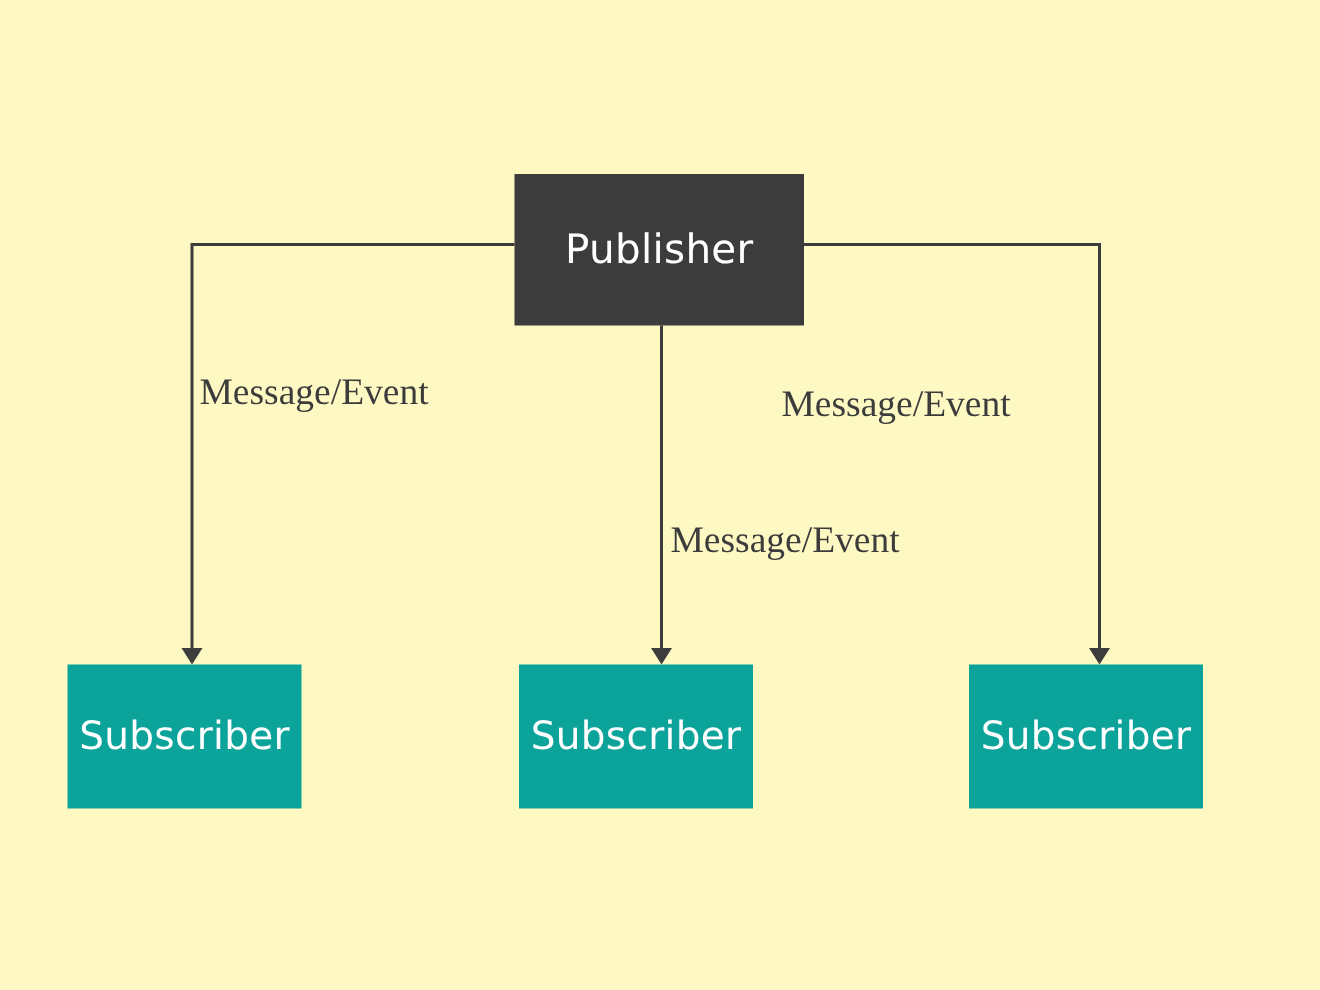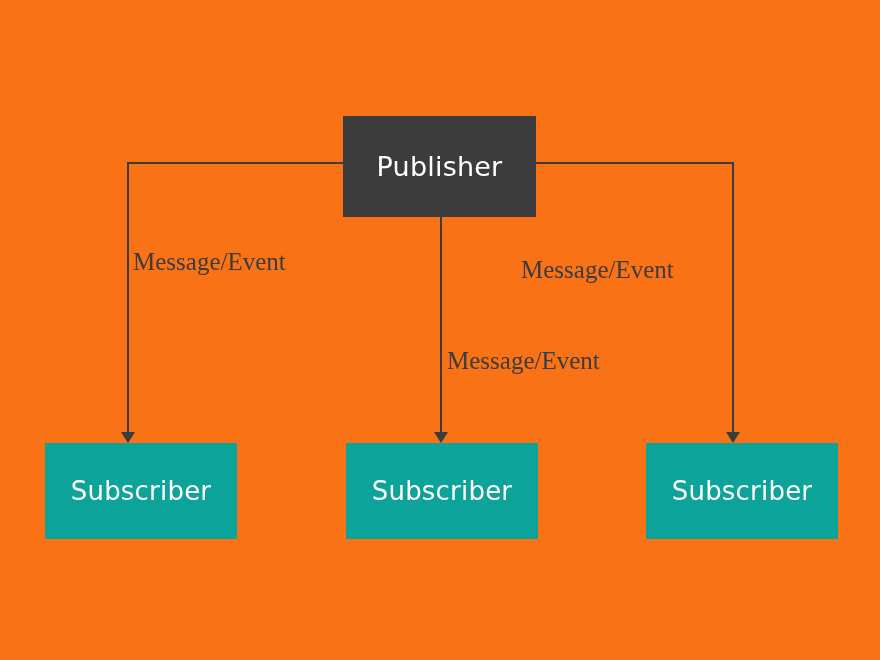--- a/index.html
+++ b/index.html
@@ -10,21 +10,21 @@
   body {
     width: 880px;
     height: 660px;
     font-family: "DejaVu Sans", "Liberation Sans", sans-serif;
     overflow: hidden;
   }
   #canvas {
     position: relative;
     width: 880px;
     height: 660px;
-    background: #f97316;
+    background: #fef9c3;
   }
   #wires {
     position: absolute;
     left: 0;
     top: 0;
     width: 880px;
     height: 660px;
     pointer-events: none;
   }
   .node {
@@ -39,21 +39,21 @@
   .node-publisher {
     left: 343px;
     top: 116px;
     width: 193px;
     height: 101px;
     background: #3c3c3c;
     font-size: 27px;
   }
   .node-subscriber {
     top: 443px;
-    width: 192px;
+    width: 156px;
     height: 96px;
     background: #0ba39a;
     font-size: 26px;
   }
   .sub-left   { left: 45px; }
   .sub-middle { left: 346px; }
   .sub-right  { left: 646px; }
 
   .edge-label {
     position: absolute;

